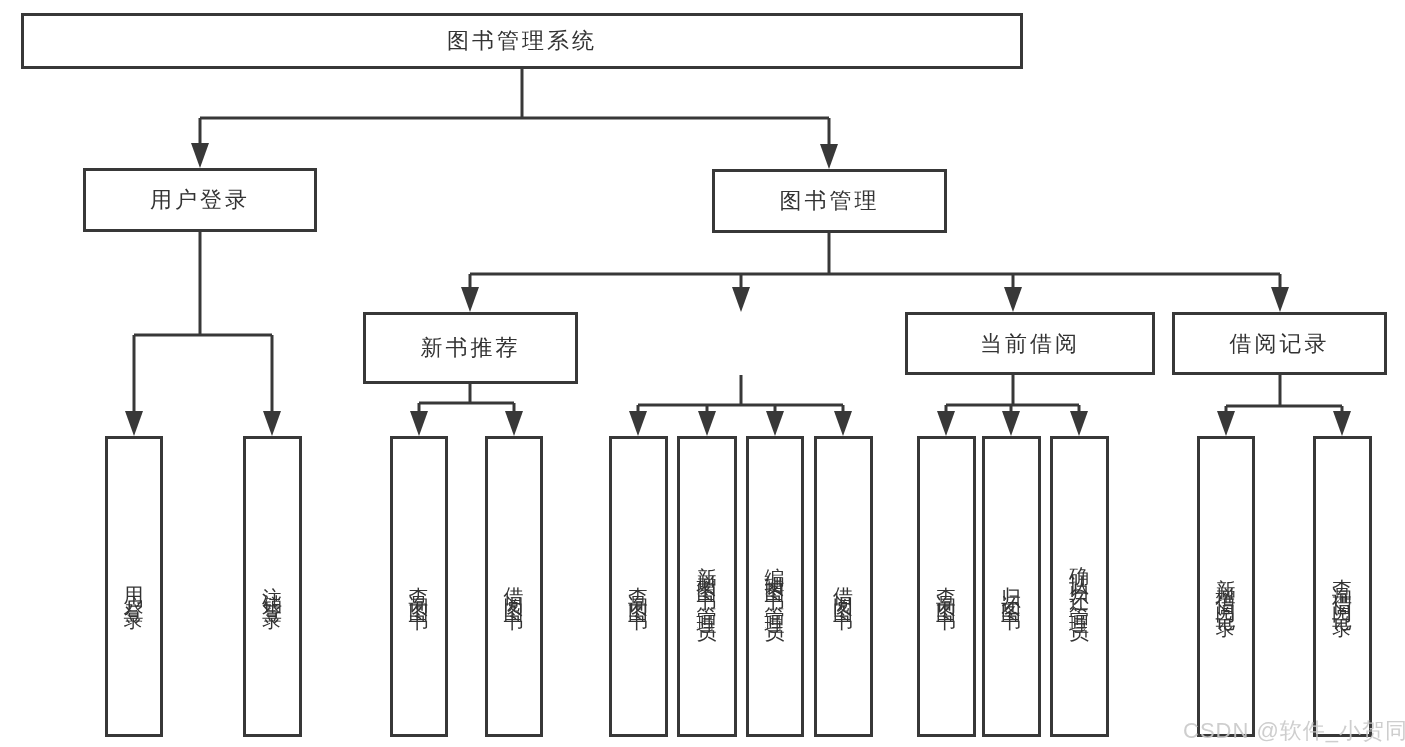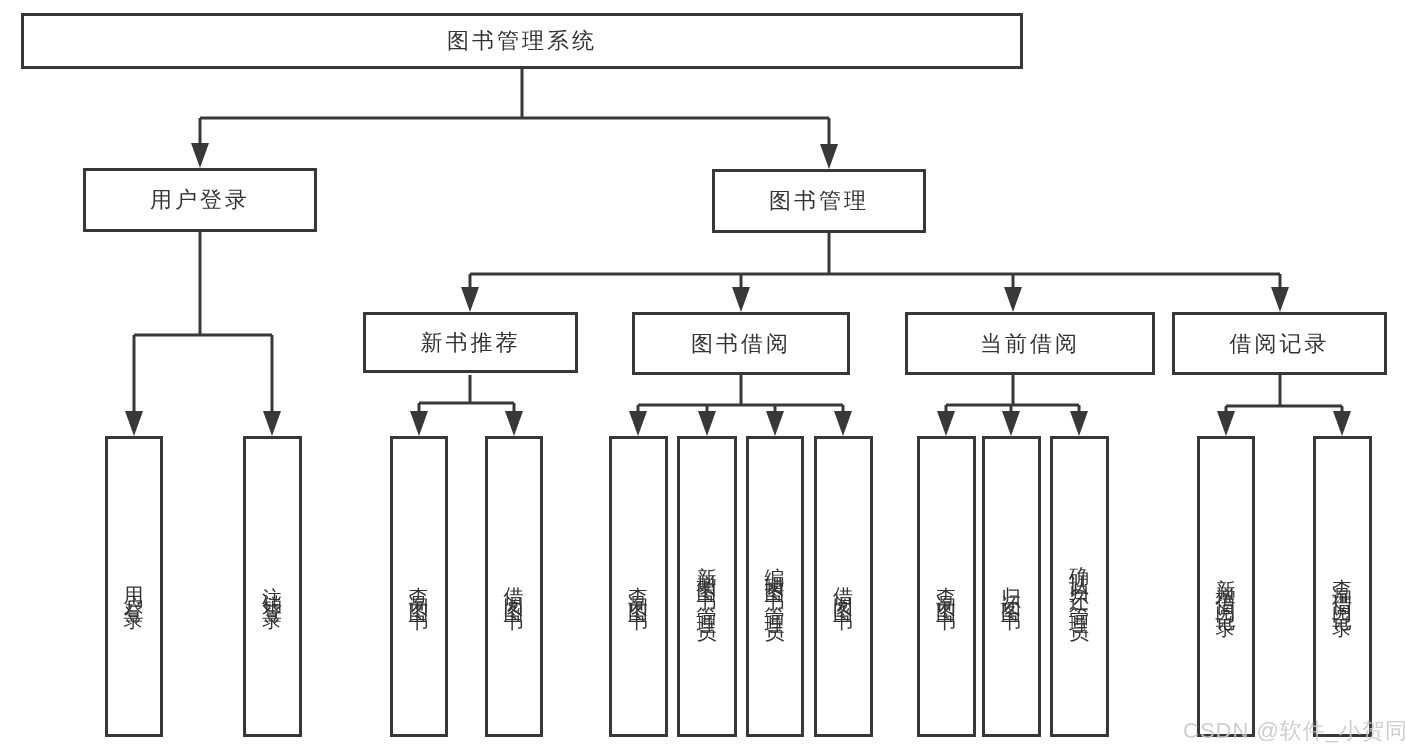--- a/index.html
+++ b/index.html
@@ -117,24 +117,23 @@
       <polygon points="1070,411 1088,411 1079,436" fill="#383838"></polygon>
       <line x1="1226" y1="406" x2="1226" y2="424" stroke="#383838" stroke-width="3"></line>
       <polygon points="1217,411 1235,411 1226,436" fill="#383838"></polygon>
       <line x1="1342" y1="406" x2="1342" y2="424" stroke="#383838" stroke-width="3"></line>
       <polygon points="1333,411 1351,411 1342,436" fill="#383838"></polygon>
     </svg>
 
   <div class="node h-node" style="left:21px;top:13px;width:1002px;height:56px">图书管理系统</div>
 
   <div class="node h-node" style="left:83px;top:168px;width:234px;height:64px">用户登录</div>
-  <div class="node h-node" style="left:712px;top:169px;width:214px;height:64px">图书管理</div>
+  <div class="node h-node" style="left:712px;top:169px;width:235px;height:64px">图书管理</div>
 
-  <div class="node h-node" style="left:363px;top:312px;width:215px;height:61px">新书推荐</div>
-  <div class="node h-node" style="left:632px;top:312px;width:218px;height:63px">图书借阅</div>
+  <div class="node h-node" style="left:363px;top:312px;width:215px;height:72px">新书推荐</div>
   <div class="node h-node" style="left:905px;top:312px;width:250px;height:63px">当前借阅</div>
   <div class="node h-node" style="left:1172px;top:312px;width:215px;height:63px">借阅记录</div>
 
   <div class="node leaf" style="left:105px;top:436px;width:58px;height:301px">用户登录</div>
   <div class="node leaf" style="left:243px;top:436px;width:59px;height:301px">注销登录</div>
 
   <div class="node leaf" style="left:390px;top:436px;width:58px;height:301px">查询图书</div>
   <div class="node leaf" style="left:485px;top:436px;width:58px;height:301px">借阅图书</div>
 
   <div class="node leaf" style="left:609px;top:436px;width:59px;height:301px">查询图书</div>

